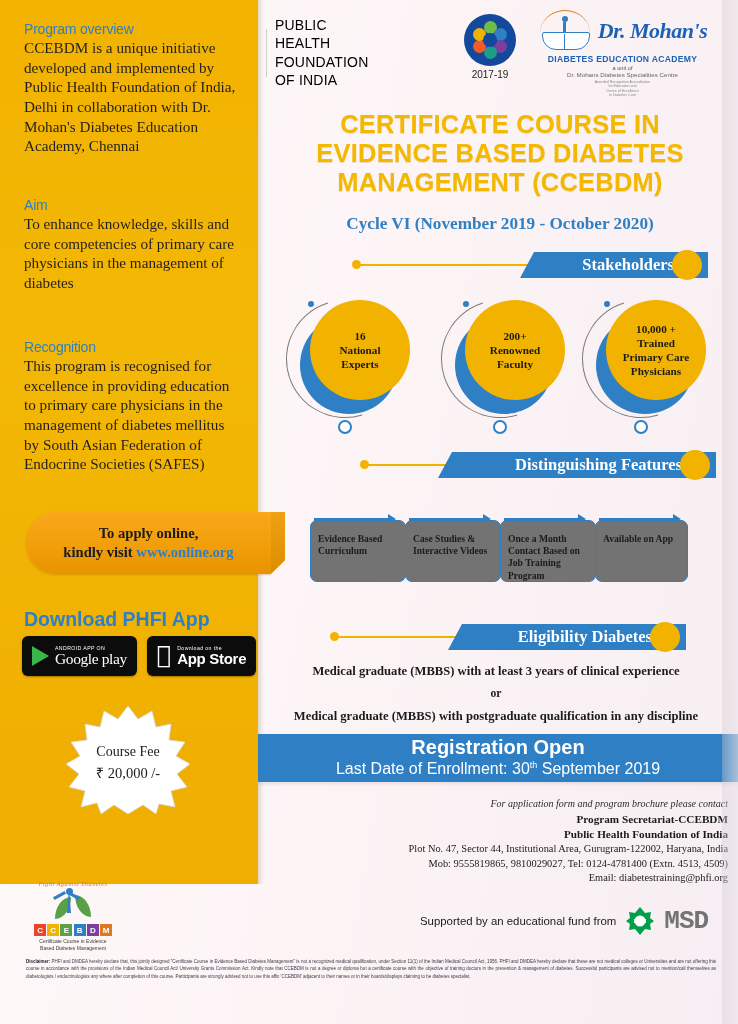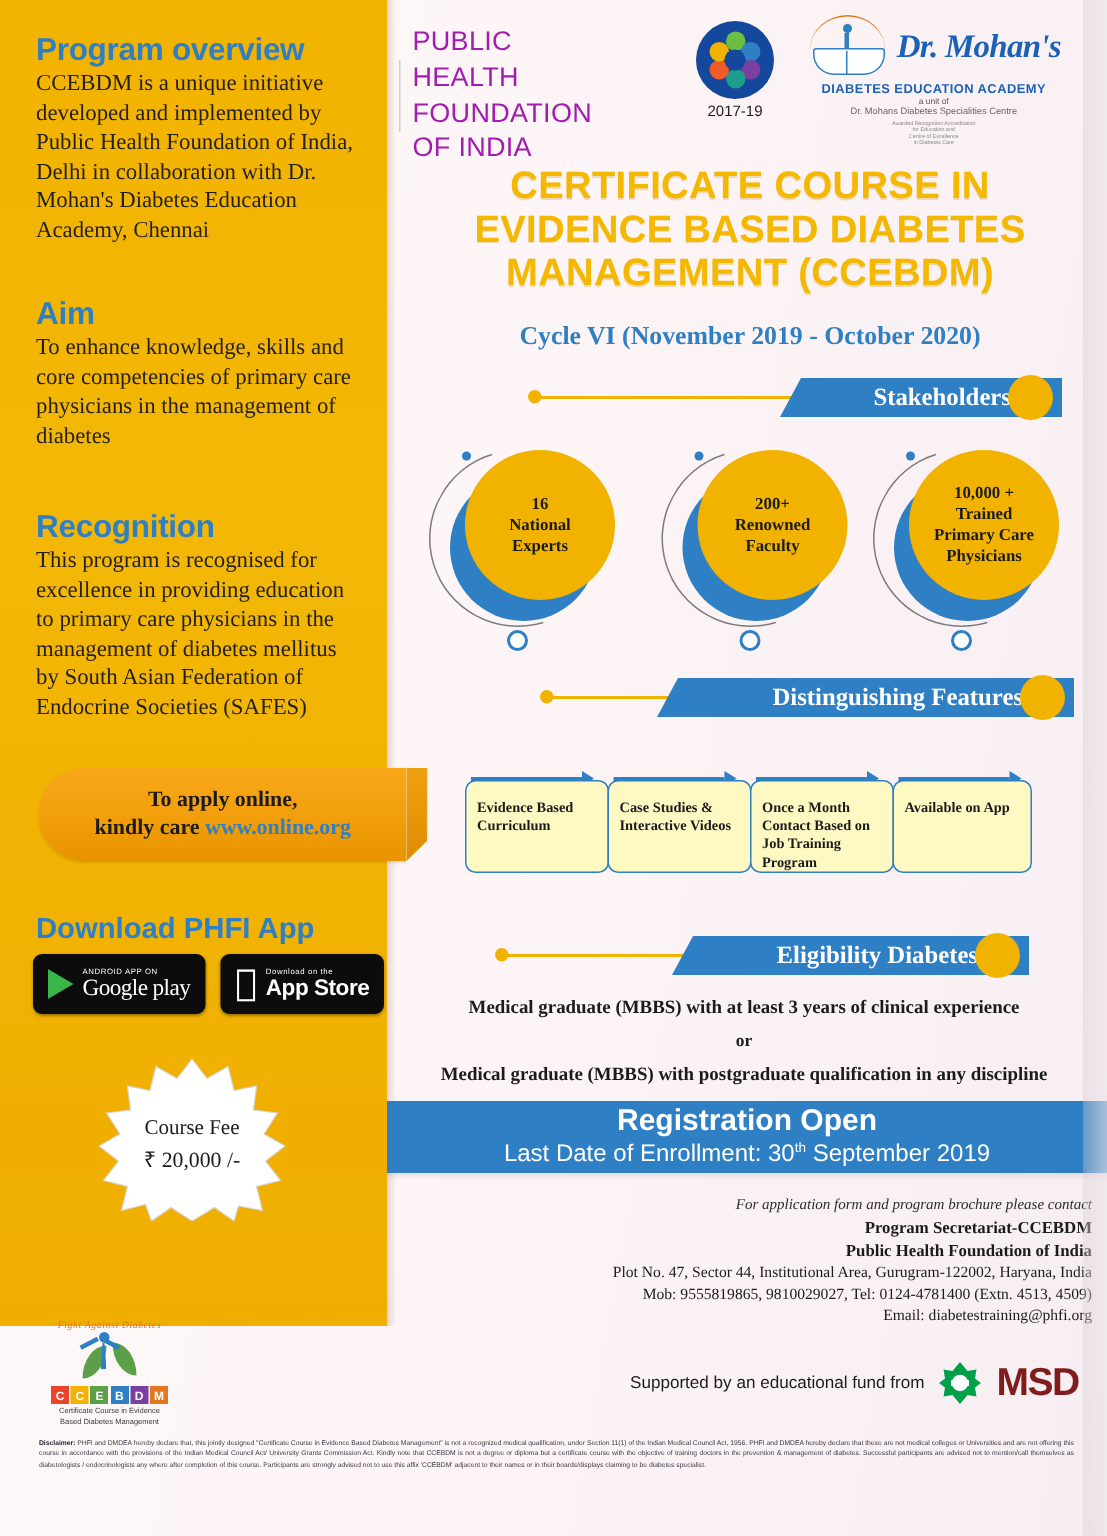--- a/index.html
+++ b/index.html
@@ -19,21 +19,21 @@
 
   
   .left-panel{
     position:absolute;left:0;top:0;width:258px;height:884px;
     background:linear-gradient(180deg,#F2B300 0%,#F3B705 40%,#EFAE00 100%);
     z-index:2;
   }
   .lp-inner{position:absolute;left:24px;top:0;width:218px;}
 
   .lp-head{
-    color:#2E7FC4;font-weight:bold;font-size:21px;
+    color:#2E7FC4;font-weight:normal;font-size:14px;
     font-family:"Liberation Sans", sans-serif;
     letter-spacing:-0.2px;line-height:1.1;
   }
   .lp-body{
     color:#231f20;font-size:15.2px;line-height:1.285;
     font-family:"Liberation Serif", serif;
     margin-top:1px;
   }
   .blk-overview{position:absolute;left:0;top:22px;width:222px;}
   .blk-aim{position:absolute;left:0;top:198px;width:215px;}
@@ -92,22 +92,22 @@
   }
   .phfi-ring2{
     position:absolute;left:1px;top:3px;width:60px;height:58px;border-radius:50%;
     border:1.3px dotted #E9A11B;transform:rotate(-16deg);
   }
   .phfi-sun{position:absolute;right:4px;top:2px;width:16px;height:16px;border-radius:50%;
     background:radial-gradient(circle,#F8B500 40%,#FFD45E 70%,transparent 72%);}
   .phfi-word{position:absolute;left:13px;top:24px;font-family:"Liberation Serif",serif;
     font-style:italic;font-size:15px;color:#5BA049;}
   .phfi-divider{width:1px;height:48px;background:#cfcfcf;}
-  .phfi-text{font-family:"Liberation Sans",sans-serif;font-size:18px;line-height:1.32;
-    color:#a21caf;letter-spacing:.2px;}
+  .phfi-text{font-family:"Liberation Sans",sans-serif;font-size:14px;line-height:1.32;
+    color:#000000;letter-spacing:.2px;}
 
   .badge1719{position:absolute;left:194px;top:14px;width:76px;text-align:center;}
   .b17-circle{width:52px;height:52px;border-radius:50%;margin:0 auto;
     background:#14489C;position:relative;display:flex;align-items:center;justify-content:center;}
   .b17-inner{width:38px;height:38px;border-radius:50%;position:relative;}
   .pet{position:absolute;width:13px;height:13px;border-radius:50%;}
   .b17-hole{position:absolute;left:12px;top:12px;width:14px;height:14px;border-radius:50%;background:#14489C;}
   .b17-year{font-family:"Liberation Sans",sans-serif;font-size:10px;font-weight:normal;color:#1b1b1b;margin-top:3px;}
 
   .drm{position:absolute;left:252px;top:10px;width:225px;text-align:center;}
@@ -174,21 +174,21 @@
     background:#2E7FC4;}
   .ch-yellow{position:absolute;left:24px;top:4px;width:100px;height:100px;border-radius:50%;
     background:#F2B300;display:flex;align-items:center;justify-content:center;}
   .ch-text{font-family:"Liberation Serif",serif;font-weight:bold;font-size:11.2px;
     line-height:1.25;text-align:center;color:#1b1b1b;}
 
   
   .feats{position:absolute;left:310px;top:514px;width:378px;height:68px;}
   .feat{
     position:absolute;top:6px;height:62px;
-    background:#fef9c3;border:1.6px solid #2E7FC4;border-radius:7px;
+    background:#737373;border:1.6px solid #2E7FC4;border-radius:7px;
     box-sizing:border-box;
   }
   .feat-txt{
     position:absolute;left:7px;top:12px;right:5px;
     font-family:"Liberation Serif",serif;font-weight:bold;font-size:9.6px;
     line-height:1.27;color:#1b1b1b;
   }
   .feat-arrow{position:absolute;top:0;height:12px;}
   .feat-arrow .shaft{position:absolute;top:4px;left:0;height:2.6px;background:#2E7FC4;}
   .feat-arrow .head{position:absolute;top:0;width:0;height:0;
@@ -229,21 +229,21 @@
   .cc-arm{position:absolute;top:7px;width:13px;height:3px;background:#2E7FC4;}
   .cc-leaf{position:absolute;width:16px;height:22px;background:#5BA049;border-radius:0 100% 0 100%;}
   .cc-letters{display:flex;justify-content:center;gap:1.2px;margin-top:3px;}
   .cc-letters span{width:12px;height:12px;display:flex;align-items:center;justify-content:center;
     font-family:"Liberation Sans",sans-serif;font-size:8px;font-weight:bold;color:#fff;}
   .cc-caption{font-family:"Liberation Sans",sans-serif;font-size:5px;color:#3a3a3a;line-height:1.3;margin-top:2px;}
 
   .msd-row{position:absolute;left:420px;top:906px;display:flex;align-items:center;gap:9px;z-index:5;}
   .msd-txt{font-family:"Liberation Sans",sans-serif;font-size:11.4px;color:#1b1b1b;}
   .msd-mark{width:30px;height:30px;position:relative;}
-  .msd-word{font-family:Liberation Sans, sans-serif;font-weight:bold;font-size:26px;color:#7f1d1d;letter-spacing:-1px;}
+  .msd-word{font-family:Liberation Mono, monospace;font-weight:bold;font-size:26px;color:#737373;letter-spacing:-1px;}
 
   .disclaimer{
     position:absolute;left:26px;top:958px;width:690px;
     font-family:"Liberation Sans",sans-serif;font-size:4.5px;line-height:1.62;
     color:#3a3a48;text-align:justify;
   }
   .disclaimer b{color:#1b1b2b;}
 
   .reg-shadow{position:absolute;left:258px;top:782px;width:480px;height:5px;
     background:linear-gradient(180deg,rgba(0,0,0,.08),transparent);z-index:3;}
@@ -296,21 +296,21 @@
         </div>
       </div>
     </div>
   </div>
 
   <div class="left-shadow"></div>
 
   <div class="apply-box">
     <div class="apply-text">
       <span>To apply online,</span><br>
-      <span>kindly care </span><span class="apply-url">www.online.org</span>
+      <span>kindly visit </span><span class="apply-url">www.online.org</span>
     </div>
   </div>
 
   <div class="logos">
 
     <div class="phfi">
       <div class="phfi-divider"></div>
       <div class="phfi-text">PUBLIC<br>HEALTH<br>FOUNDATION<br>OF INDIA</div>
     </div>
 

